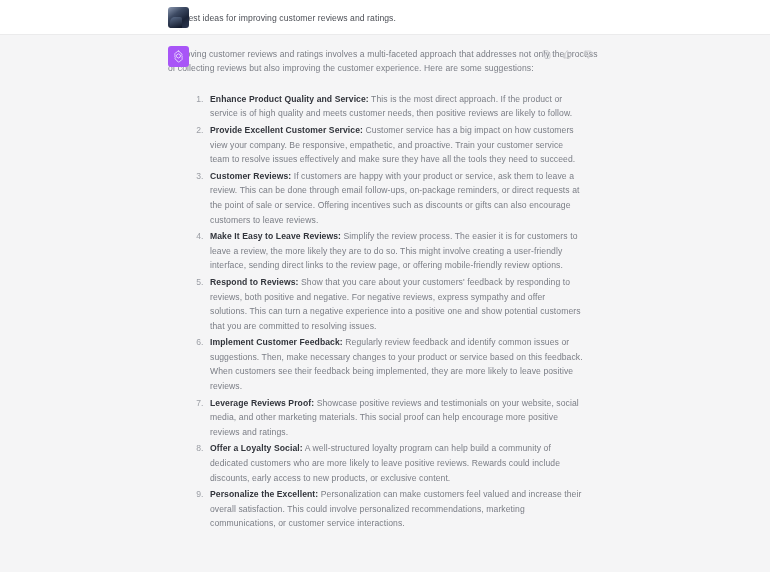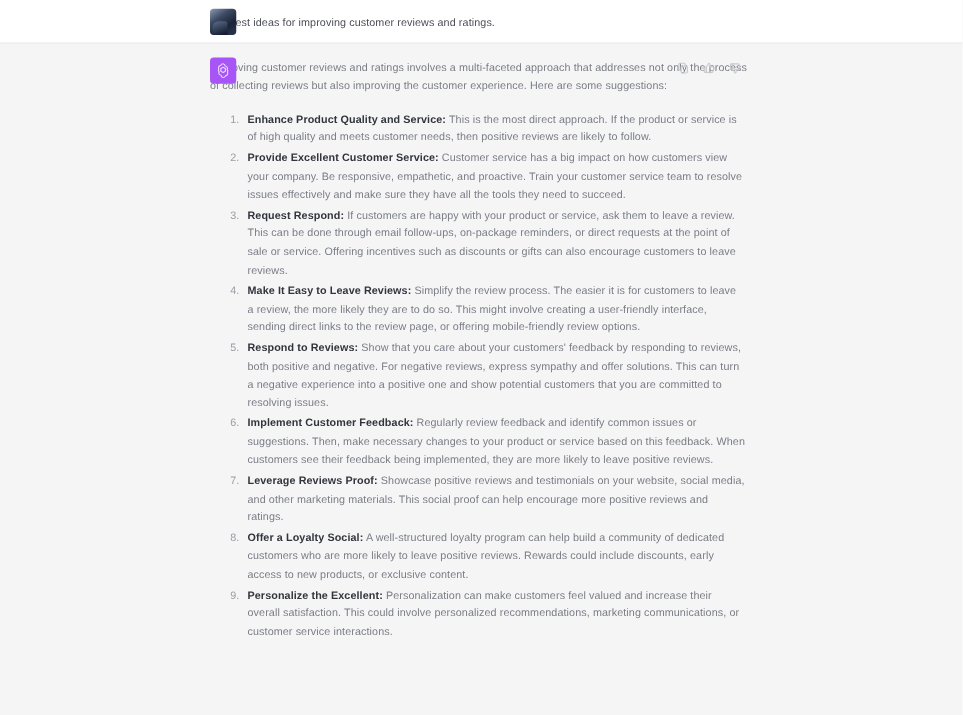--- a/index.html
+++ b/index.html
@@ -95,21 +95,21 @@
     padding-top: 4px;
   }
   .msg-body p {
     margin: 0 0 12px 0;
   }
   .msg-body p:last-child {
     margin-bottom: 0;
   }
 
   ol.suggestion-list {
-    margin: 4px;
+    margin: 16px;
     padding: 0 0 0 22px;
     list-style: decimal;
   }
   ol.suggestion-list > li {
     margin: 0 0 2px 0;
     padding-left: 4px;
     color: #9a9da4;
     font-size: 8.6px;
     line-height: 14.6px;
   }
@@ -195,21 +195,21 @@
               <span class="lead">Enhance Product Quality and Service:</span><span> This is the most direct approach. If the product or service is of high quality and meets customer needs, then positive reviews are likely to follow.</span>
             </span>
           </li>
           <li>
             <span class="li-content">
               <span class="lead">Provide Excellent Customer Service:</span><span> Customer service has a big impact on how customers view your company. Be responsive, empathetic, and proactive. Train your customer service team to resolve issues effectively and make sure they have all the tools they need to succeed.</span>
             </span>
           </li>
           <li>
             <span class="li-content">
-              <span class="lead">Request Respond:</span><span> If customers are happy with your product or service, ask them to leave a review. This can be done through email follow-ups, on-package reminders, or direct requests at the point of sale or service. Offering incentives such as discounts or gifts can also encourage customers to leave reviews.</span>
+              <span class="lead">Customer Reviews:</span><span> If customers are happy with your product or service, ask them to leave a review. This can be done through email follow-ups, on-package reminders, or direct requests at the point of sale or service. Offering incentives such as discounts or gifts can also encourage customers to leave reviews.</span>
             </span>
           </li>
           <li>
             <span class="li-content">
               <span class="lead">Make It Easy to Leave Reviews:</span><span> Simplify the review process. The easier it is for customers to leave a review, the more likely they are to do so. This might involve creating a user-friendly interface, sending direct links to the review page, or offering mobile-friendly review options.</span>
             </span>
           </li>
           <li>
             <span class="li-content">
               <span class="lead">Respond to Reviews:</span><span> Show that you care about your customers' feedback by responding to reviews, both positive and negative. For negative reviews, express sympathy and offer solutions. This can turn a negative experience into a positive one and show potential customers that you are committed to resolving issues.</span>

